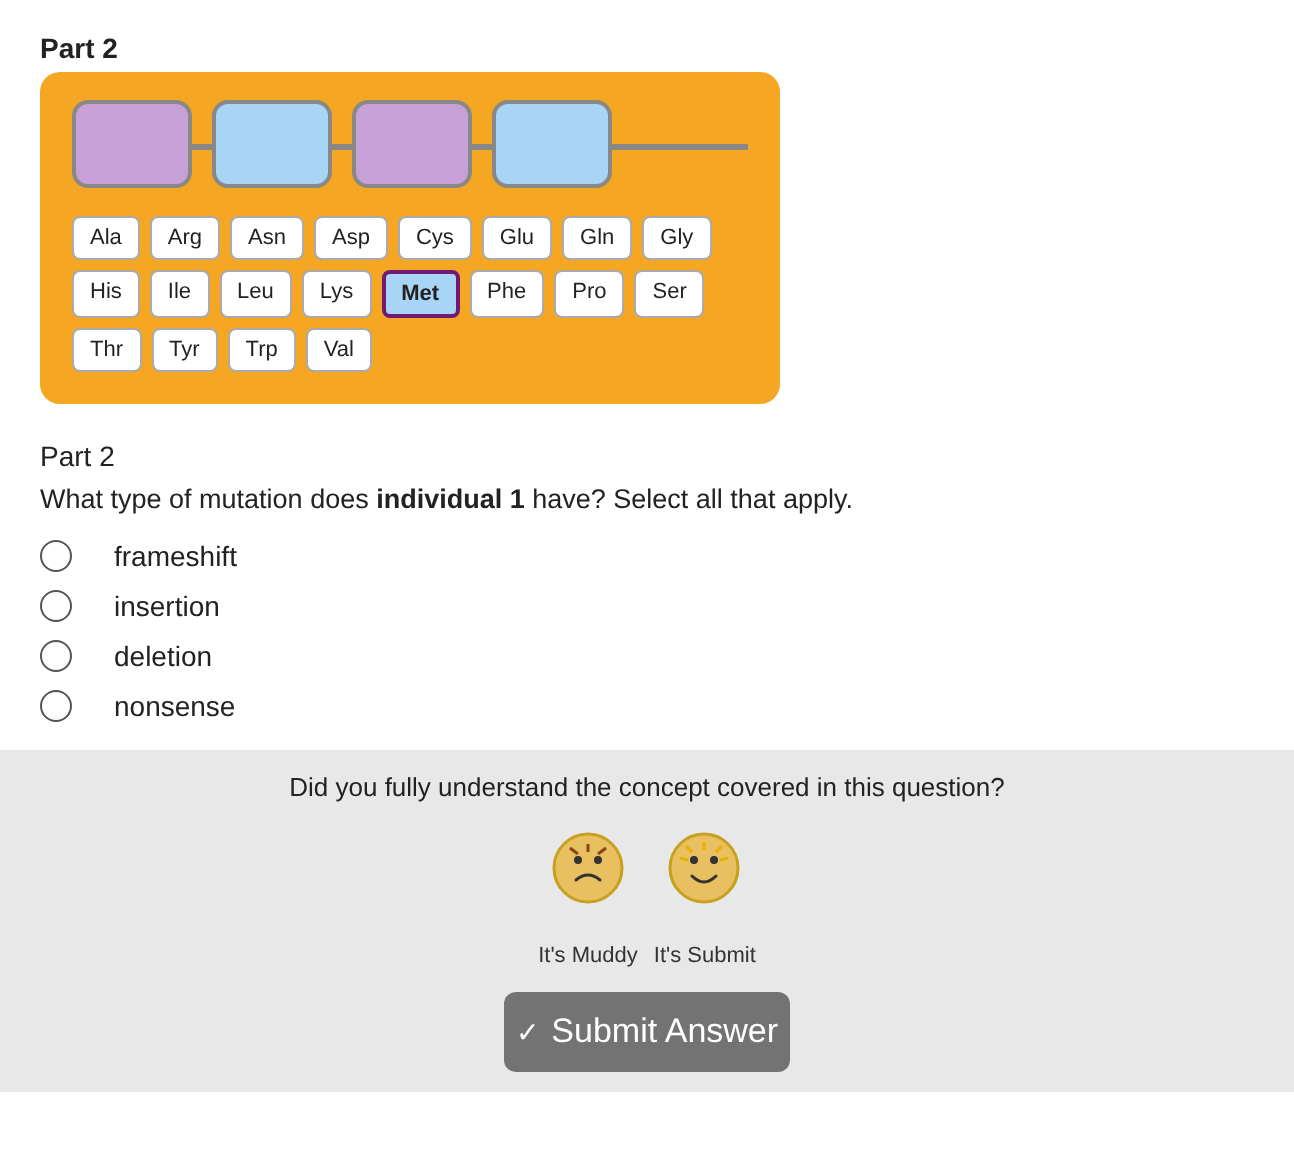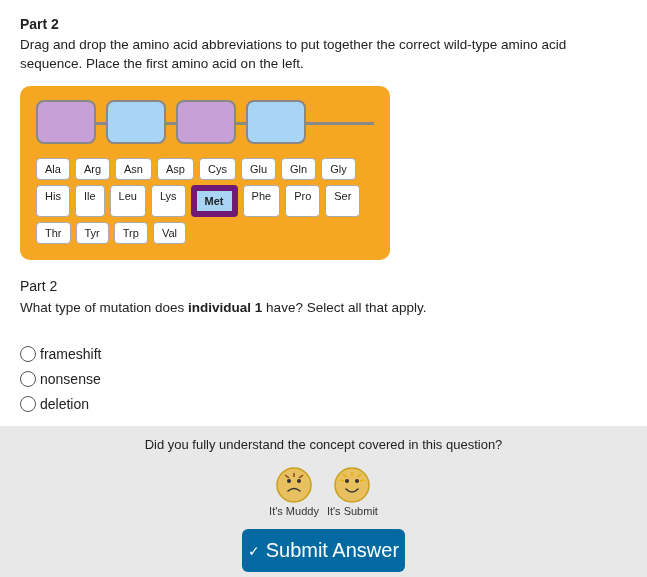--- a/index.html
+++ b/index.html
@@ -83,44 +83,44 @@
       border: 1px solid #aaa;
       border-radius: 4px;
       padding: 4px 8px;
       font-size: 11px;
       color: #222;
       cursor: grab;
     }
 
     .amino-chip.highlighted {
       background: #a8d4f5;
-      border: 6px solid #701a75;
+      border: 2px solid #701a75;
       font-weight: bold;
     }
 
     
     .part2-container {
       margin-bottom: 14px;
     }
 
     .part2-question {
       font-size: 13.5px;
       line-height: 1.5;
-      margin-bottom: 28px;
+      margin-bottom: 10px;
     }
 
     .part2-question strong {
       font-weight: bold;
     }
 
     .checkbox-option {
       display: flex;
       align-items: flex-end;
       margin-bottom: 9px;
-      gap: 4px;
+      gap: 21px;
       font-size: 14px;
     }
 
     .checkbox-option input[type="radio"] {
       width: 16px;
       height: 16px;
       appearance: none;
       -webkit-appearance: none;
       border: 1.5px solid #555;
       border-radius: 50%;
@@ -149,40 +149,40 @@
     .muddy-clear-group {
       display: flex;
       gap: 8px;
       align-items: center;
     }
 
     .feedback-btn {
       display: flex;
       flex-direction: column;
       align-items: center;
-      gap: 1px;
+      gap: 19px;
       cursor: pointer;
       border: none;
       background: none;
       font-size: 11px;
       color: #333;
     }
 
     .feedback-icon {
       width: 38px;
       height: 38px;
     }
 
     .submit-btn {
-      background: #0369a1;
+      background: #737373;
       color: #fff;
       border: none;
       border-radius: 6px;
       padding: 10px 6px;
-      font-size: 20px;
+      font-size: 17px;
       cursor: pointer;
       display: flex;
       align-items: center;
       gap: 6px;
       white-space: nowrap;
     }
 
     .submit-btn::before {
       content: '✓';
       font-size: 14px;
@@ -194,21 +194,20 @@
       margin-bottom: 4px;
     }
   </style>
 </head>
 <body>
 
 <div class="page-container">
 
   <div class="part1-container">
     <div class="part-label">Part 2</div>
-    <p class="instructions">Drag and drop the amino acid abbreviations to put together the correct wild-type amino acid sequence. Place the first amino acid on the left.</p>
 
     <div class="drag-drop-area">
 
       <div class="sequence-slots">
         <div class="slot-line"></div>
         <div class="slot"></div>
         <div class="slot light-blue"></div>
         <div class="slot"></div>
         <div class="slot light-blue last"></div>
       </div>
@@ -246,25 +245,29 @@
     <p class="part2-question">
       <span>What type of mutation does </span><strong>individual 1</strong><span> have? Select all that apply.</span>
     </p>
 
     <div class="checkbox-option">
       <input type="radio" style="">
       <span>frameshift</span>
     </div>
     <div class="checkbox-option">
       <input type="radio" style="">
-      <span>nonsense</span>
+      <span>insertion</span>
     </div>
     <div class="checkbox-option">
       <input type="radio" style="">
       <span>deletion</span>
+    </div>
+    <div class="checkbox-option">
+      <input type="radio" style="">
+      <span>nonsense</span>
     </div>
   </div>
 </div>
 
 <div class="bottom-bar">
   <div class="bottom-bar-text">Did you fully understand the concept covered in this question?</div>
 
   <div class="muddy-clear-group">
     <button class="feedback-btn">
       <svg class="feedback-icon" viewBox="0 0 38 38">

